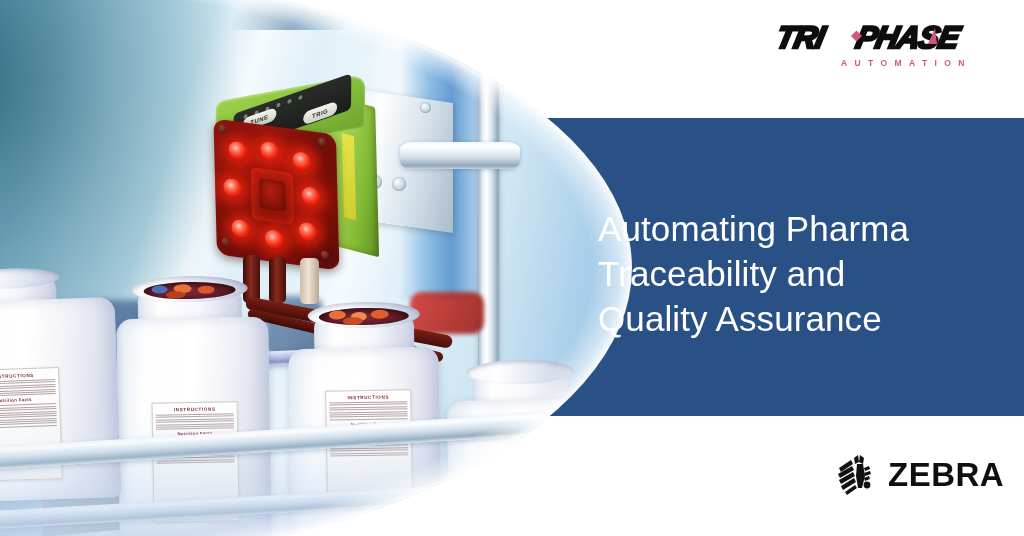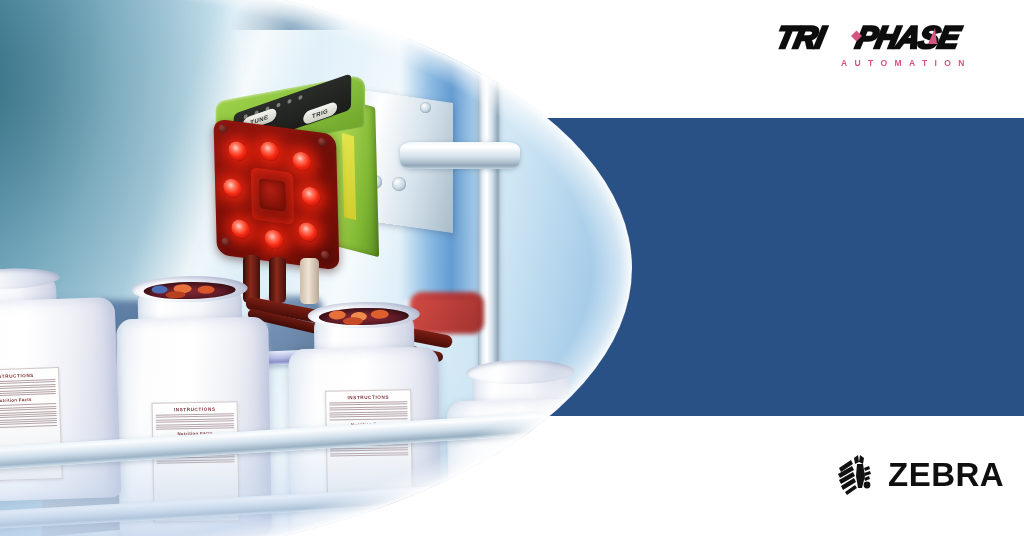--- a/index.html
+++ b/index.html
@@ -584,20 +584,23 @@
   <svg id="panel-svg" width="1024" height="536" style="position:absolute;left:0;top:0;pointer-events:none;">
     <defs>
       <mask id="panel-mask">
         <rect x="0" y="118" width="1024" height="298" fill="#fff"></rect>
         <ellipse cx="0" cy="268" rx="632" ry="300" fill="#000"></ellipse>
       </mask>
     </defs>
     <rect x="0" y="118" width="1024" height="298" fill="#2a5185" mask="url(#panel-mask)"></rect>
   </svg>
 
+  <div id="title">Automating Pharma
+Traceability and
+Quality Assurance</div>
 
   <div id="triphase-logo">
     <svg id="triphase-wordmark" viewBox="0 0 220 34">
       <g fill="#0d0d0d" font-family="Liberation Sans, sans-serif" font-weight="bold" font-size="31" font-style="italic" letter-spacing="-1">
         <text x="2" y="26" transform="skewX(-12)" style="stroke:#0d0d0d;stroke-width:2.6;paint-order:stroke;">TRI</text>
         <text x="82" y="26" transform="skewX(-12)" style="stroke:#0d0d0d;stroke-width:2.6;paint-order:stroke;">PHASE</text>
       </g>
 
       <path d="M73 14 L78.5 8.5 L84 14 L78.5 19.5 Z" fill="#d4557f"></path>
 

